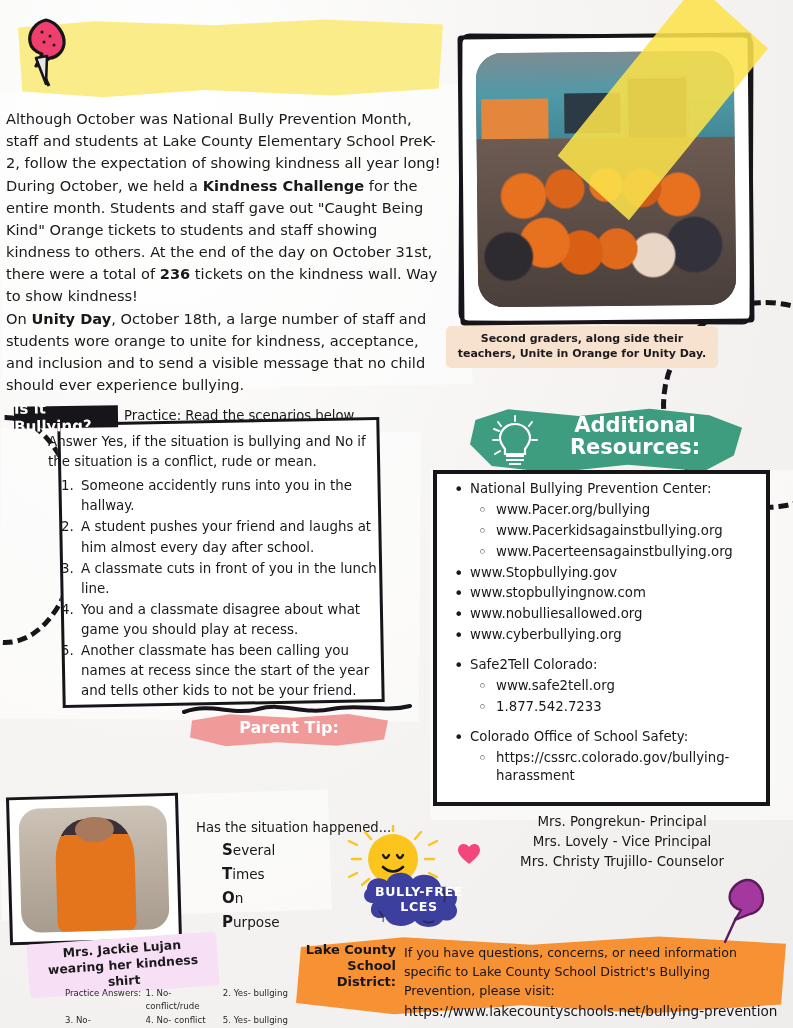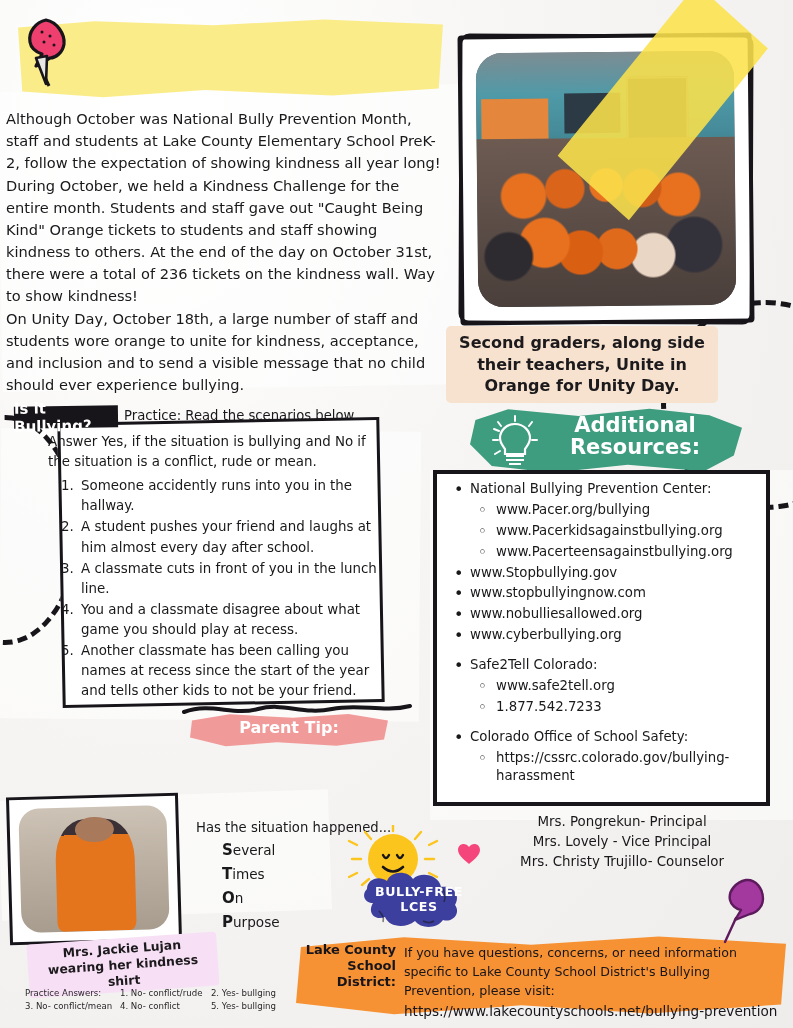--- a/index.html
+++ b/index.html
@@ -43,21 +43,21 @@
   
   .pin-red { position:absolute; left:16px; top:14px; width:56px; height:80px; }
 
   
   .intro {
     position:absolute; left:6px; top:108px; width:436px;
     font-size:14.6px; line-height:1.52; color:#19181a;
     font-family:"DejaVu Sans", sans-serif;
   }
   .intro p { margin-bottom:0px; }
-  .intro b { font-weight:400; }
+  .intro b { font-weight:700; }
 
   
   .photo-frame {
     position:absolute; left:459px; top:34px; width:294px; height:290px;
     border:4px solid #17151a; border-radius:4px; background:#fff;
     transform:rotate(-0.6deg);
   }
   .photo-frame::after{
     content:""; position:absolute; inset:-4px; border:3px solid #17151a;
     border-radius:10px; transform:rotate(0.8deg); pointer-events:none;
@@ -98,21 +98,21 @@
   .tape {
     position:absolute; left:612px; top:-12px; width:100px; height:230px;
     background:#fbe14b; opacity:.88;
     transform:rotate(38deg);
     clip-path: polygon(4% 0%, 100% 3%, 96% 99%, 0% 96%);
   }
 
   .photo-caption {
     position:absolute; left:446px; top:326px; width:272px; padding:6px 10px;
     background:#f6e2cf; border-radius:5px;
-    font-size:16px; line-height:1.35; text-align:center; color:#1c1a1c;
+    font-size:11px; line-height:1.35; text-align:center; color:#1c1a1c;
     font-weight:600;
   }
 
   
   .dash-circle {
     position:absolute; border:5px dashed #17151a; border-radius:50%;
   }
   .dc-right { right:-78px; top:300px; width:210px; height:210px; }
   .dc-left  { left:-70px; top:415px; width:150px; height:230px; }
 
@@ -215,21 +215,21 @@
     background:#f7e0f6; border-radius:4px; transform:rotate(-4deg);
     font-size:12.4px; line-height:1.3; text-align:center; color:#1c1a1c; font-weight:600;
   }
 
   
   .answers {
     position:absolute; left:25px; top:987px; width:265px;
     font-size:8.6px; line-height:1.55; color:#2a282a;
   }
   .ans-row { display:flex; }
-  .ans-c1 { width:96px; } .ans-c2 { width:92px; } .ans-c3 { width:80px; }
+  .ans-c1 { width:96px;margin-left:40px; } .ans-c2 { width:92px; } .ans-c3 { width:80px; }
 
   
   .contacts {
     position:absolute; left:462px; top:812px; width:320px;
     text-align:center; font-size:13.4px; line-height:1.5; color:#19181a;
   }
 
   
   .lcsd-banner {
     position:absolute; left:296px; top:934px; width:490px; height:82px;

